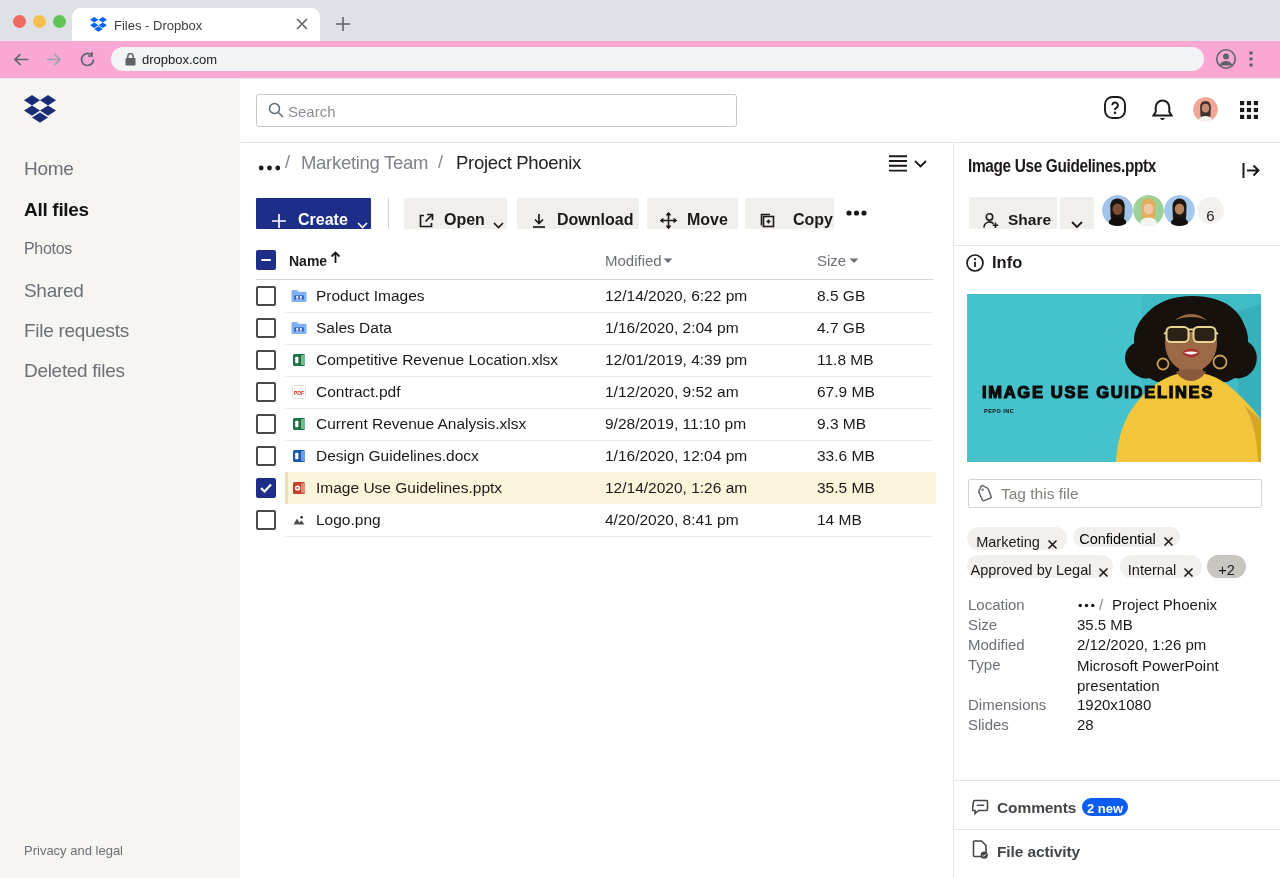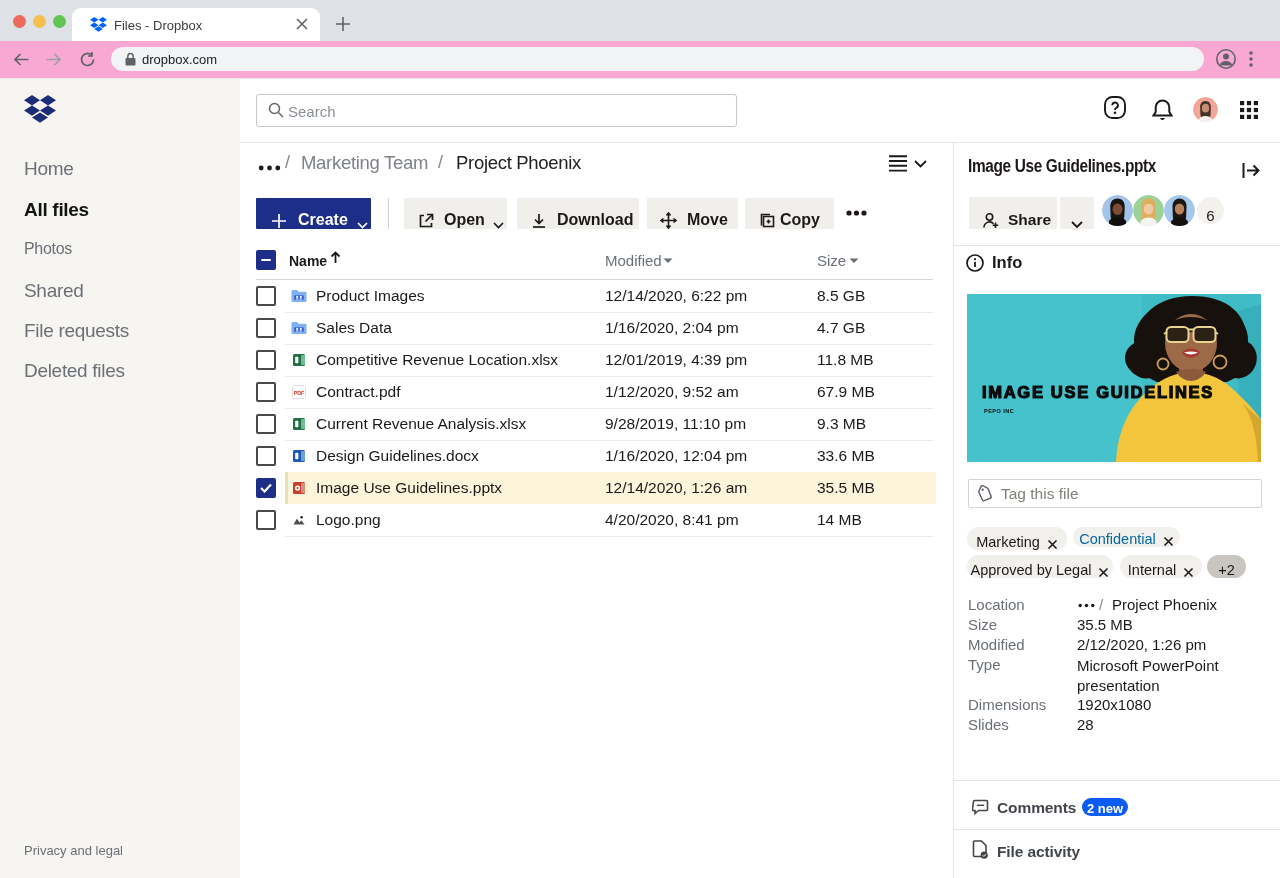--- a/index.html
+++ b/index.html
@@ -186,21 +186,21 @@
   <span style="font-size:16px;font-weight:bold;margin-left:10px;color:#1e1919">Move</span>
 </div>
 <div class="ab flex" style="left:745px;top:198px;width:89px;height:31px;background:#f1efec;border-radius:1px">
   <svg style="margin-left:13px" width="17" height="17" viewBox="0 0 17 17">
       <g stroke="#1e1919" stroke-width="1.6" fill="none">
         <path d="M3.5 13.5 V2.5 H12"></path>
         <rect x="5.5" y="4.5" width="10" height="10"></rect>
         <path d="M10.5 7.5 V11.5 M8.5 9.5 H12.5"></path>
       </g>
     </svg>
-  <span style="font-size:16px;font-weight:bold;margin-left:5px;color:#1e1919">Copy</span>
+  <span style="font-size:16px;font-weight:bold;margin-left:18px;color:#1e1919">Copy</span>
 </div>
 <svg class="ab" style="left:846px;top:210px" width="21" height="6" viewBox="0 0 21 6">
     <g fill="#1e1919">
       <circle cx="3" cy="3" r="2.6"></circle>
       <circle cx="10.5" cy="3" r="2.6"></circle>
       <circle cx="18" cy="3" r="2.6"></circle>
     </g>
   </svg>
 
 <div class="ab" style="left:256px;top:250px;width:20px;height:20px;background:#1c2e87;border-radius:2px"></div>
@@ -400,21 +400,21 @@
 <svg class="ab" style="left:975px;top:485px" width="19" height="18" viewBox="0 0 19 18">
     <g transform="rotate(24 9 9)">
       <path d="M3.2 3.2 m0 -0.0 a1.3 1.3 0 0 1 1.3 -1.3 l5.2 0.3 a1.6 1.6 0 0 1 1.1 0.5 l5.6 5.6 a1.5 1.5 0 0 1 0 2.1 l-4.6 4.6 a1.5 1.5 0 0 1 -2.1 0 L3.7 9.4 a1.6 1.6 0 0 1 -0.5 -1.1 Z" fill="none" stroke="#60666c" stroke-width="1.5"></path>
       <circle cx="6" cy="5.6" r="1.15" fill="#60666c"></circle>
     </g>
   </svg>
 <div class="ab" style="left:1001px;top:485px;font-size:15.5px;color:#84807a">Tag this file</div>
 <div class="ab flex" style="left:967px;top:527px;width:100px;height:23px;border-radius:11.5px;background:#f2f0ed;justify-content:center;font-size:14.5px;color:#1e1919">Marketing<svg style="margin-left:7px" width="11" height="11" viewBox="0 0 11 11">
       <path d="M1.5 1.5 L9.5 9.5 M9.5 1.5 L1.5 9.5" stroke="#1e1919" stroke-width="1.6"></path>
     </svg></div>
-<div class="ab flex" style="left:1073px;top:527px;width:107px;height:20px;border-radius:11.5px;background:#f2f0ed;justify-content:center;font-size:14.5px;color:#0369a1">Confidential<svg style="margin-left:7px" width="11" height="11" viewBox="0 0 11 11">
+<div class="ab flex" style="left:1073px;top:527px;width:107px;height:20px;border-radius:11.5px;background:#f2f0ed;justify-content:center;font-size:14.5px;color:#000000">Confidential<svg style="margin-left:7px" width="11" height="11" viewBox="0 0 11 11">
       <path d="M1.5 1.5 L9.5 9.5 M9.5 1.5 L1.5 9.5" stroke="#1e1919" stroke-width="1.6"></path>
     </svg></div>
 <div class="ab flex" style="left:967px;top:555px;width:146px;height:23px;border-radius:11.5px;background:#f2f0ed;justify-content:center;font-size:14.5px;color:#1e1919">Approved by Legal<svg style="margin-left:7px" width="11" height="11" viewBox="0 0 11 11">
       <path d="M1.5 1.5 L9.5 9.5 M9.5 1.5 L1.5 9.5" stroke="#1e1919" stroke-width="1.6"></path>
     </svg></div>
 <div class="ab flex" style="left:1120px;top:555px;width:82px;height:23px;border-radius:11.5px;background:#f2f0ed;justify-content:center;font-size:14.5px;color:#1e1919">Internal<svg style="margin-left:7px" width="11" height="11" viewBox="0 0 11 11">
       <path d="M1.5 1.5 L9.5 9.5 M9.5 1.5 L1.5 9.5" stroke="#1e1919" stroke-width="1.6"></path>
     </svg></div>
 <div class="ab flex" style="left:1207px;top:555px;width:39px;height:23px;border-radius:11.5px;background:#c9c5c1;justify-content:center;font-size:14.5px;color:#1e1919">+2</div>
 <div class="ab" style="left:968px;top:596px;font-size:15px;color:#6b7076">Location</div>

